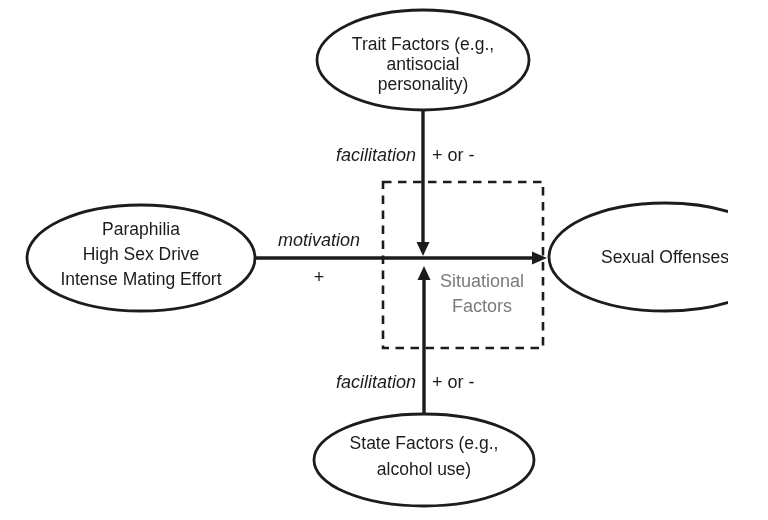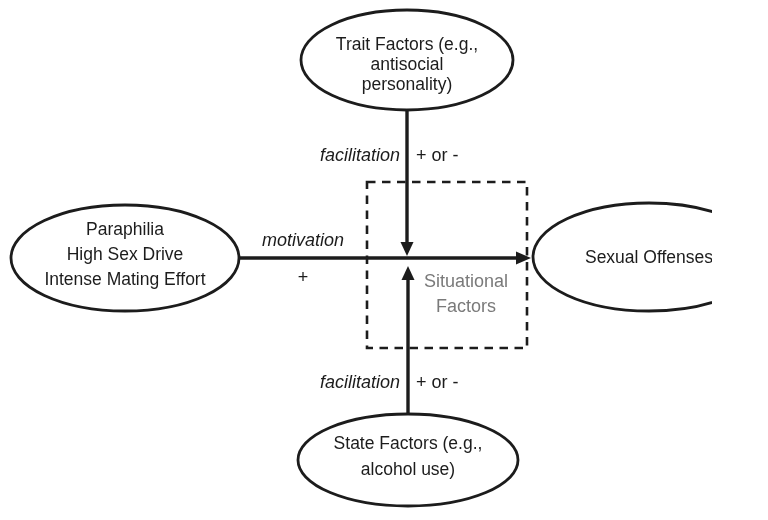--- a/index.html
+++ b/index.html
@@ -7,20 +7,21 @@
     padding: 0;
     background: #ffffff;
   }
   .canvas {
     position: relative;
     width: 712px;
     height: 520px;
     background: #ffffff;
     font-family: "Liberation Sans", sans-serif;
     overflow: hidden;
+    padding-left: 16px;
   }
   svg { display: block; }
 
   .node-ellipse {
     fill: #ffffff;
     stroke: #1c1c1c;
     stroke-width: 2.8;
   }
   .dashed-box {
     fill: none;

